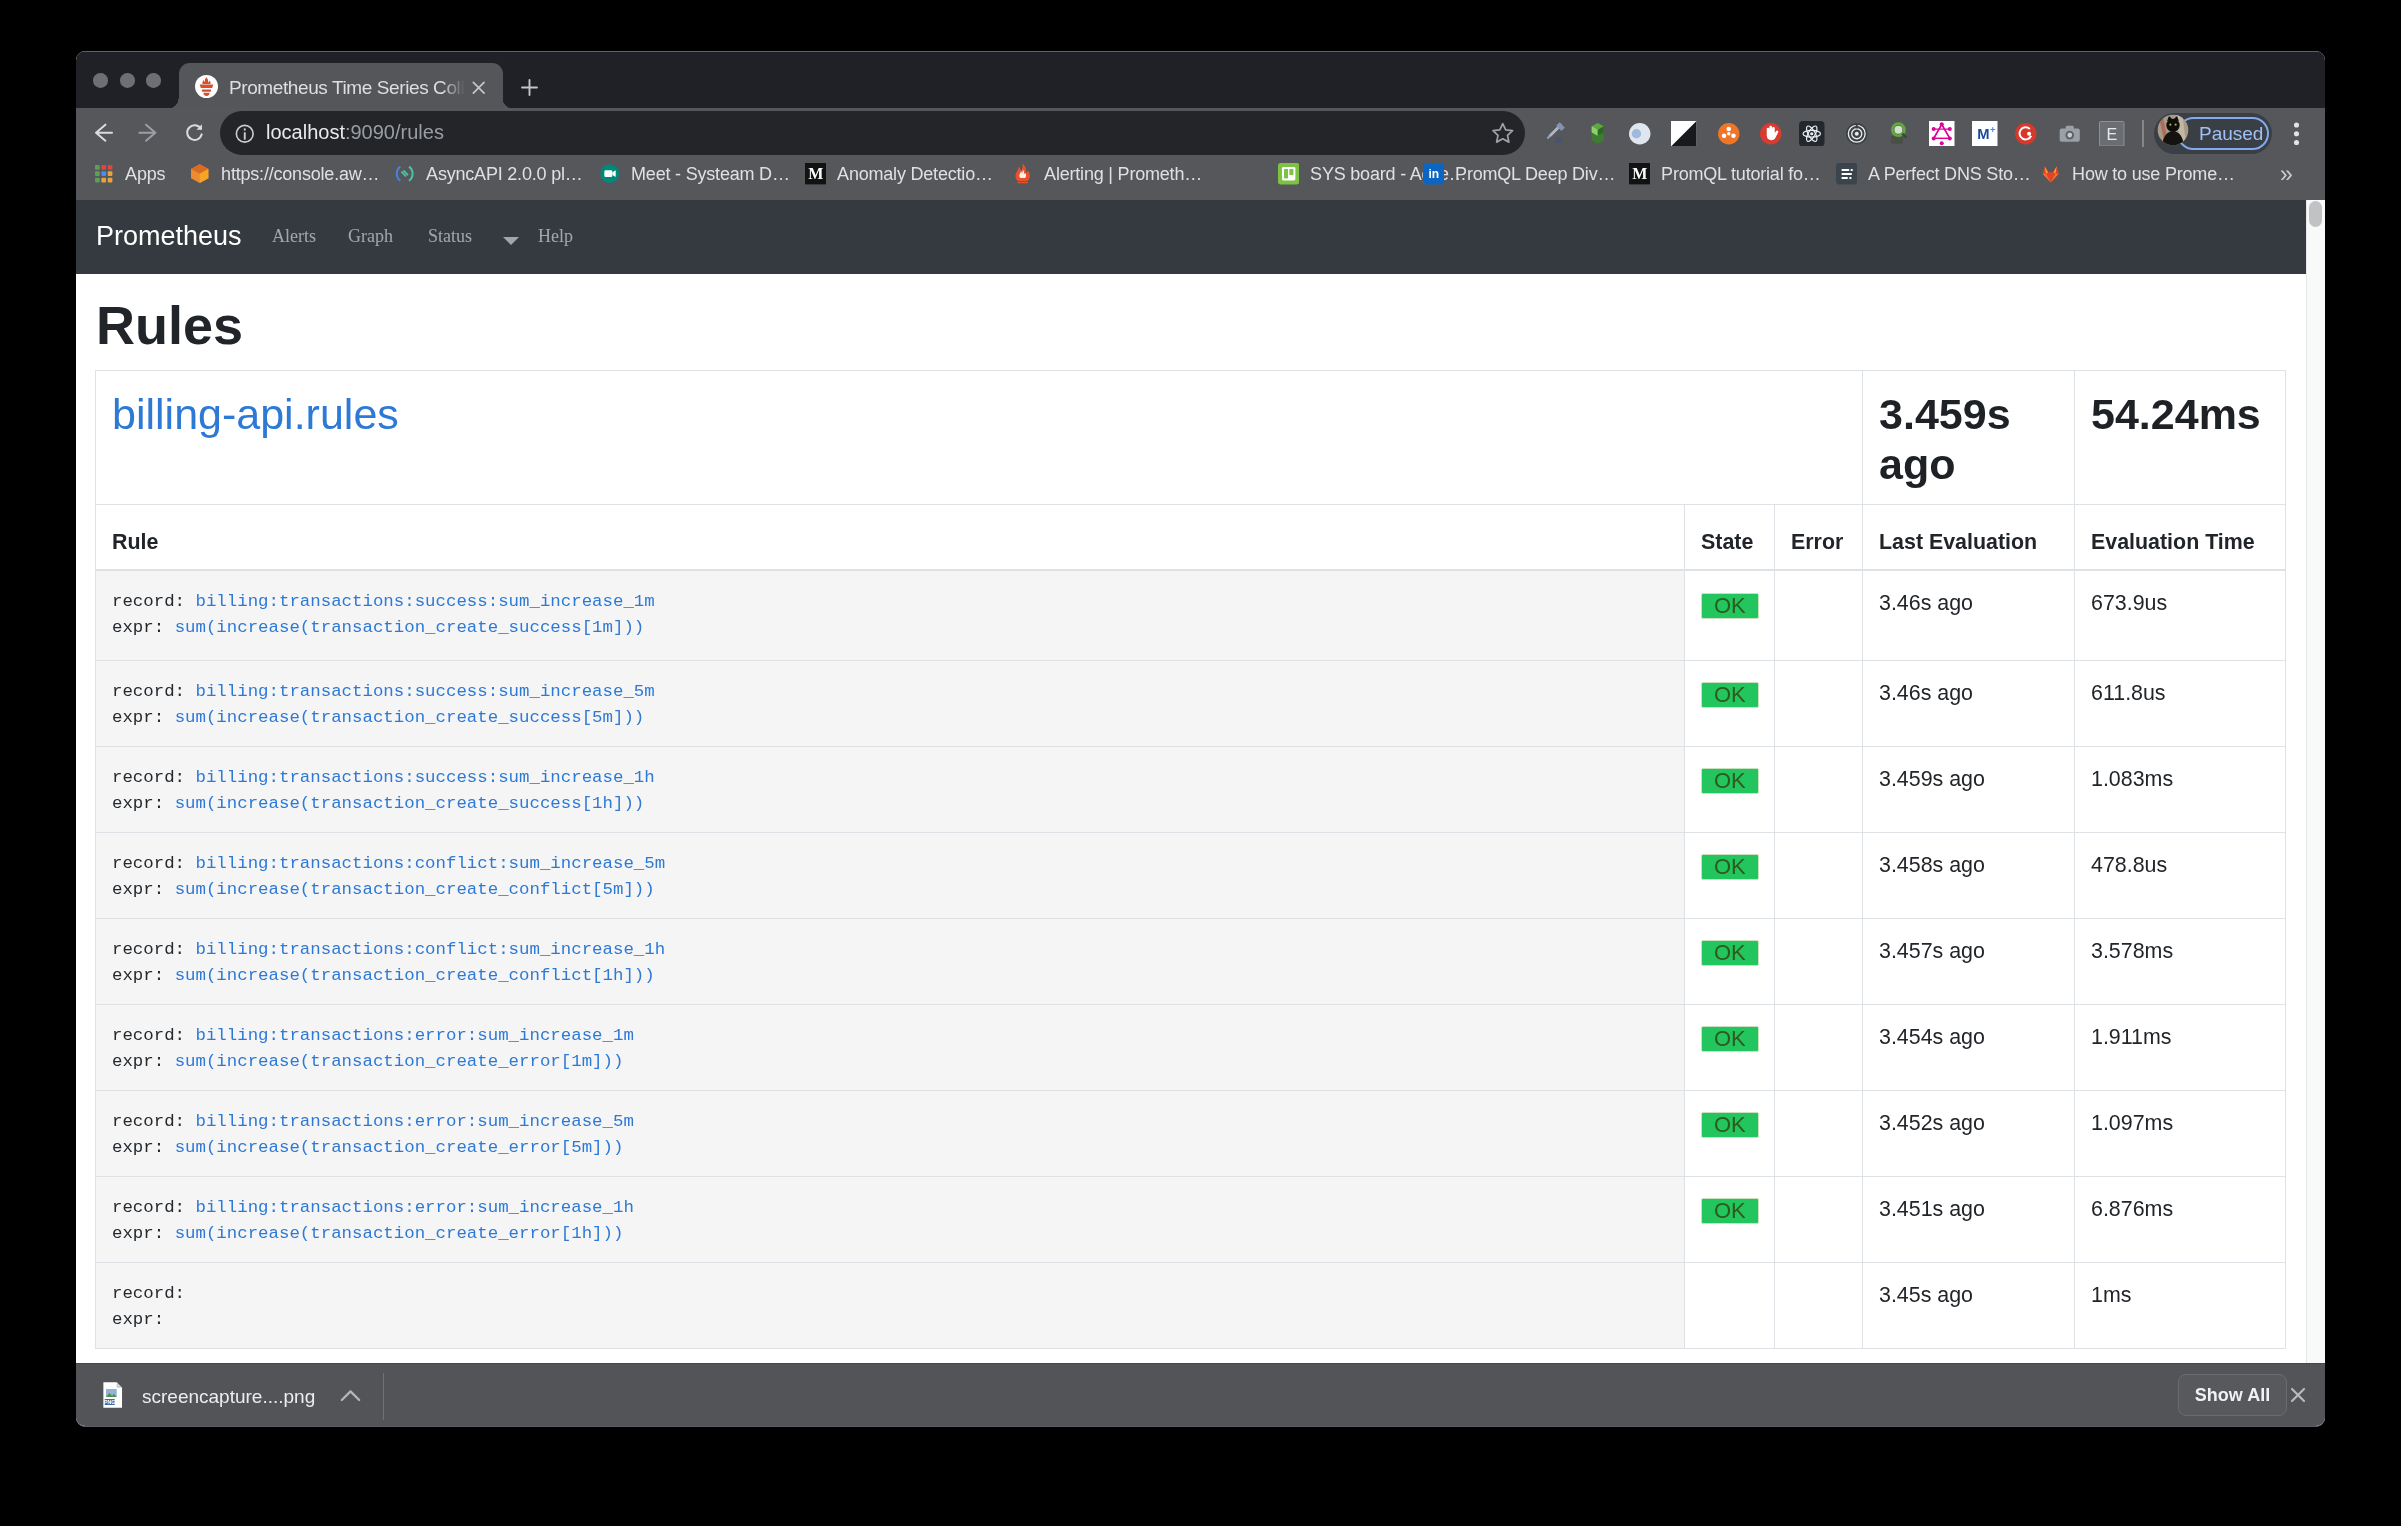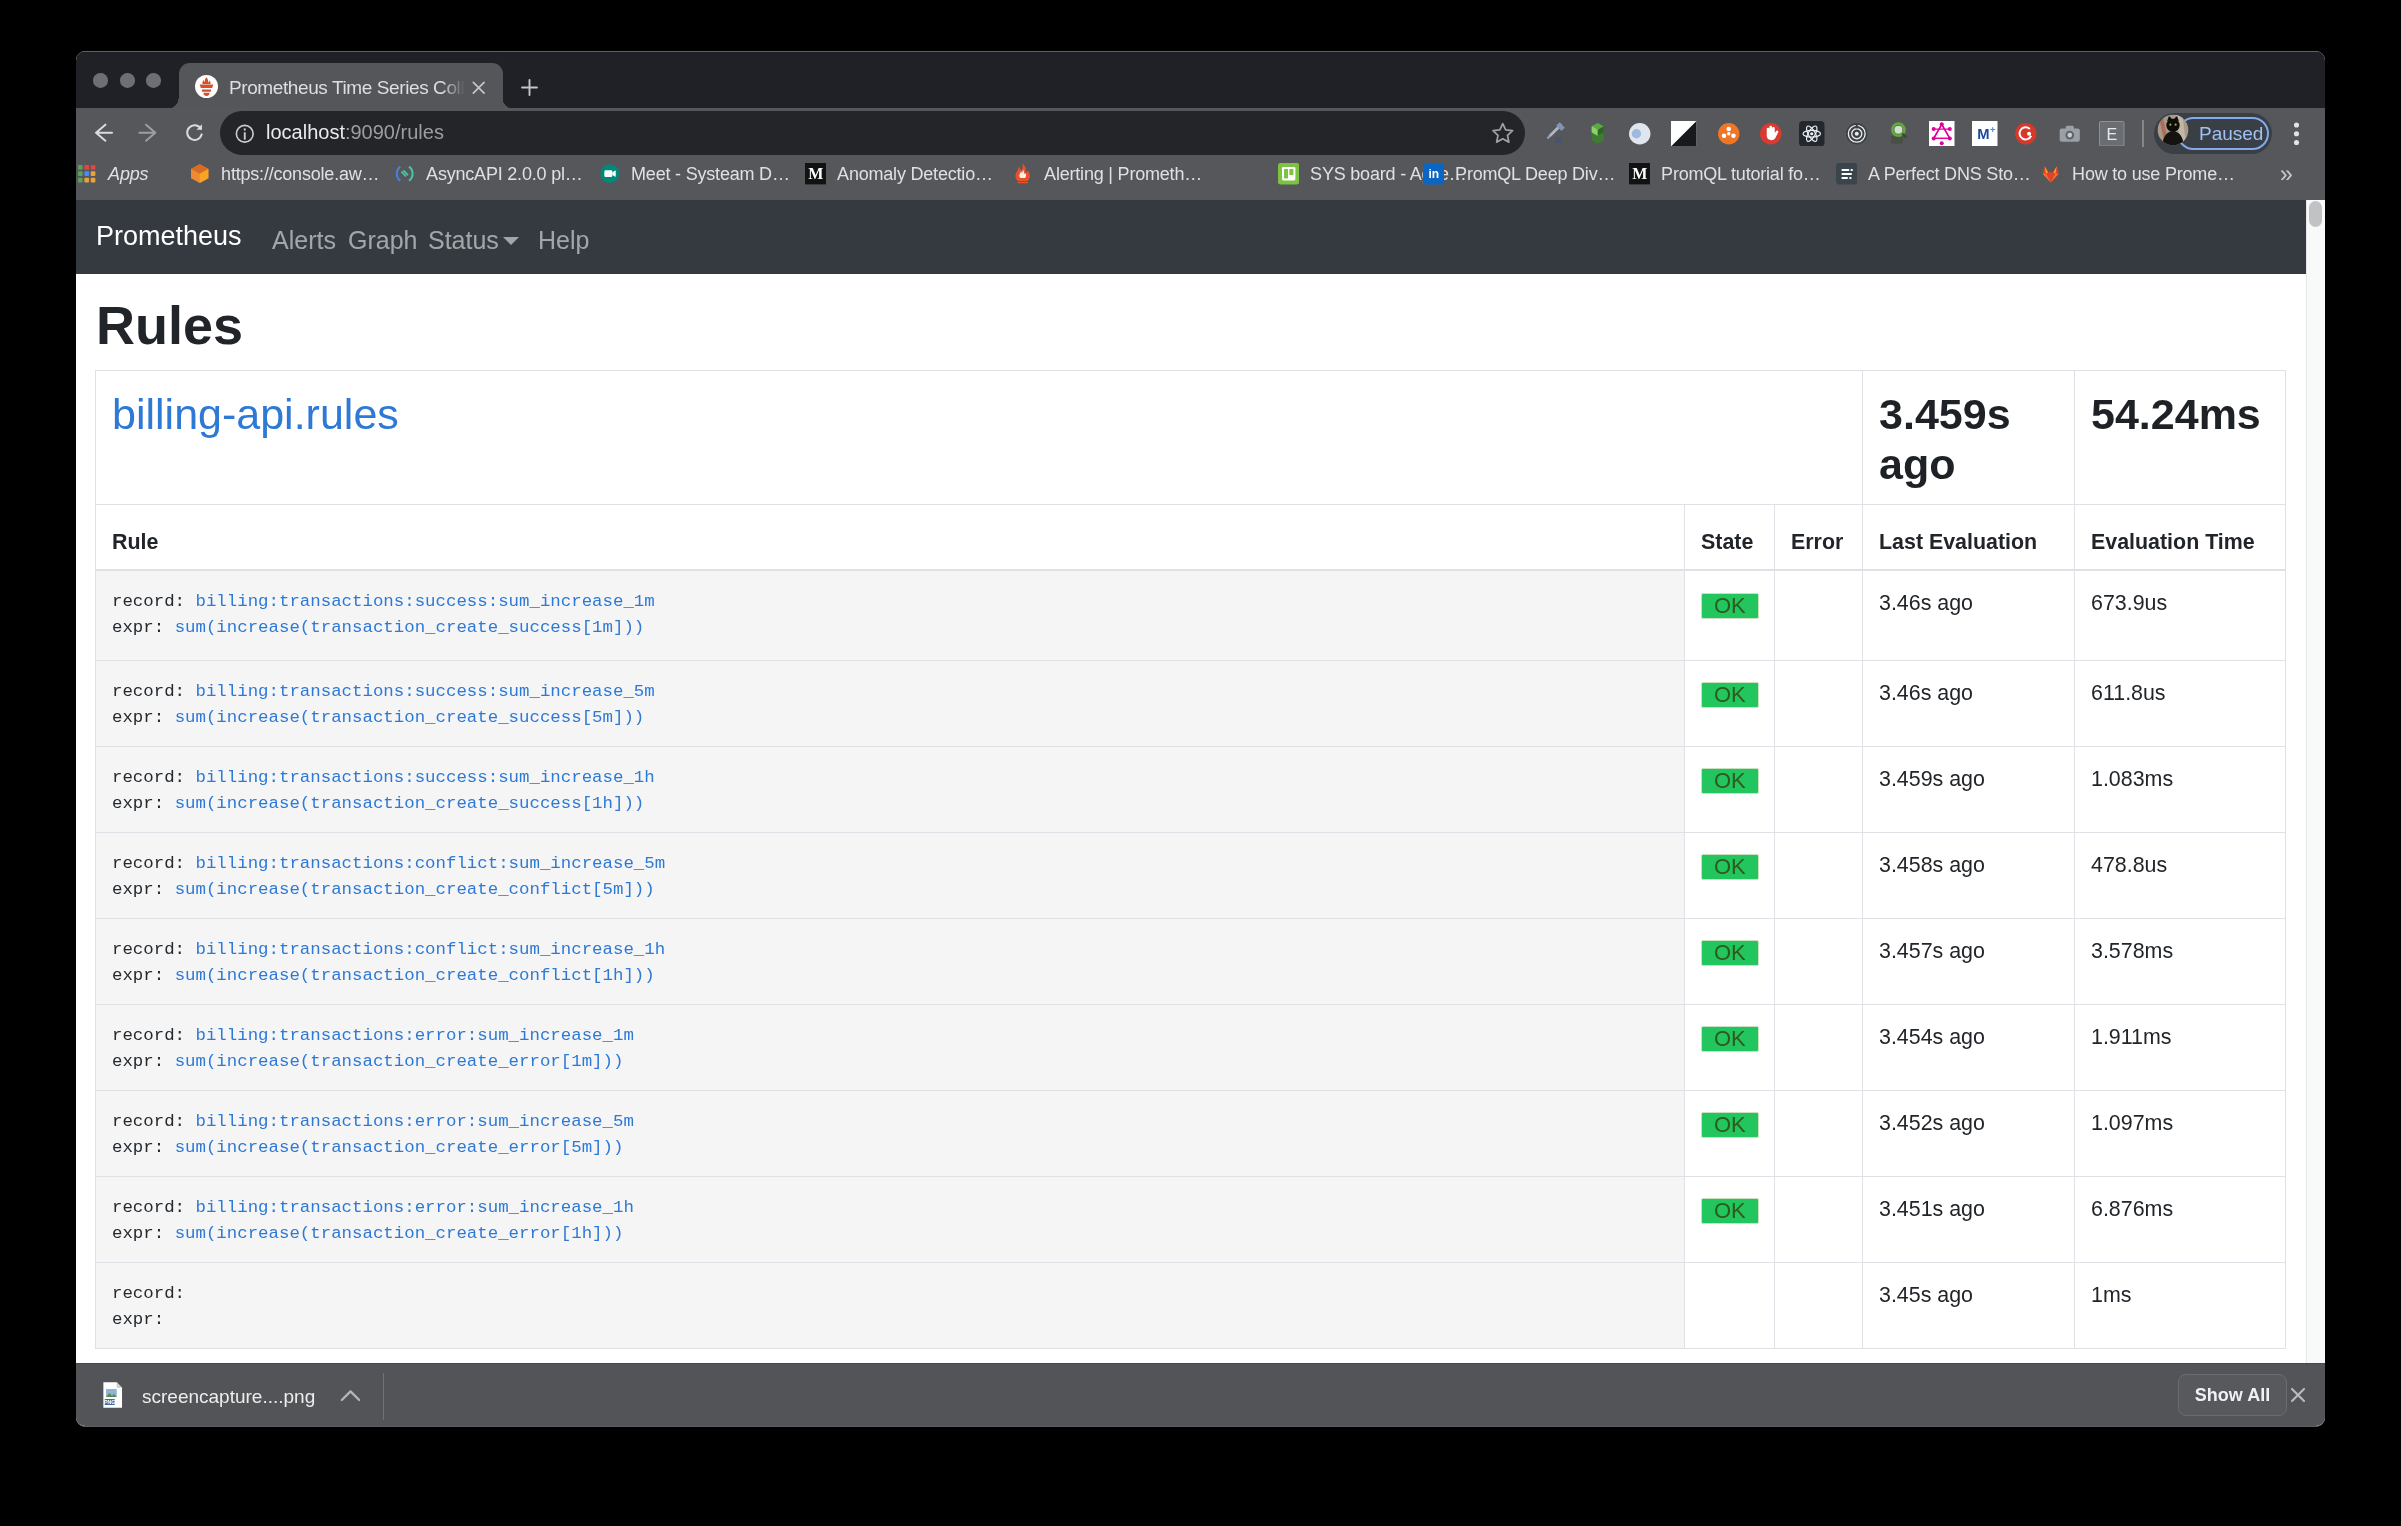--- a/index.html
+++ b/index.html
@@ -40,21 +40,21 @@
 .urltext .dim { color:#9a9ea3; }
 .exticon { position:absolute; top:12.7px; width:25.5px; height:25.5px; }
 
 .bookmarks { height:42px; background:#56575a; position:relative; font-size:18px; color:#dfe0e2; letter-spacing:-0.2px; }
 .bm { position:absolute; top:0.7px; height:31px; display:flex; align-items:center; white-space:nowrap; }
 .bm .bi { width:21.4px; height:21.4px; margin-right:10.7px; flex:none; }
 
 .page { height:1163px; background:#fff; position:relative; overflow:hidden; color:#212529; }
 .navbar { height:74px; background:#343a40; position:relative; }
 .brand { position:absolute; left:20px; top:21px; font-size:27px; color:#fff; }
-.nlink { position:absolute; top:26px; font-size:25px; color:rgba(255,255,255,.55); }
+.nlink { position:absolute; top:26px; font-size:18px; color:rgba(255,255,255,.55);font-family:Liberation Serif, serif; }
 .caret { position:absolute; top:37px; width:0; height:0; border-left:8px solid transparent; border-right:8px solid transparent; border-top:8px solid rgba(255,255,255,.55); }
 h1.rules { position:absolute; left:20px; top:93px; margin:0; font-size:54px; font-weight:700; line-height:64px; color:#212529; letter-spacing:0; }
 table.rt {
   position:absolute; left:19px; top:170px; width:2190px;
   border-collapse:collapse; table-layout:fixed;
   font-size:21.4px; color:#212529;
 }
 table.rt td, table.rt th { border:1.3px solid #dee2e6; padding:14.7px 16px; vertical-align:top; text-align:left; }
 tr.grouprow { height:131px; }
 tr.grouprow td { vertical-align:top; padding-top:18px; }
@@ -253,21 +253,21 @@
     <svg class="exticon" style="left:2211px; top:10.7px; width:19px; height:29.5px;" viewBox="0 0 28 44">
         <g fill="#e3e4e6">
           <circle cx="14" cy="9" r="3.8"></circle>
           <circle cx="14" cy="22" r="3.8"></circle>
           <circle cx="14" cy="35" r="3.8"></circle>
         </g>
       </svg>
   </div>
 
   <div class="bookmarks">
-    <div class="bm" style="left:0;font-style:italic;">
+    <div class="bm" style="left:17px;">
       <svg class="bi" viewBox="0 0 32 32">
           <g>
             <rect x="3" y="3" width="7" height="7" rx="1.5" fill="#5f9e58"></rect>
             <rect x="12.5" y="3" width="7" height="7" rx="1.5" fill="#e2453c"></rect>
             <rect x="22" y="3" width="7" height="7" rx="1.5" fill="#e2453c"></rect>
             <rect x="3" y="12.5" width="7" height="7" rx="1.5" fill="#5f9e58"></rect>
             <rect x="12.5" y="12.5" width="7" height="7" rx="1.5" fill="#4b8bf5"></rect>
             <rect x="22" y="12.5" width="7" height="7" rx="1.5" fill="#e8a33d"></rect>
             <rect x="3" y="22" width="7" height="7" rx="1.5" fill="#5f9e58"></rect>
             <rect x="12.5" y="22" width="7" height="7" rx="1.5" fill="#e8a33d"></rect>

